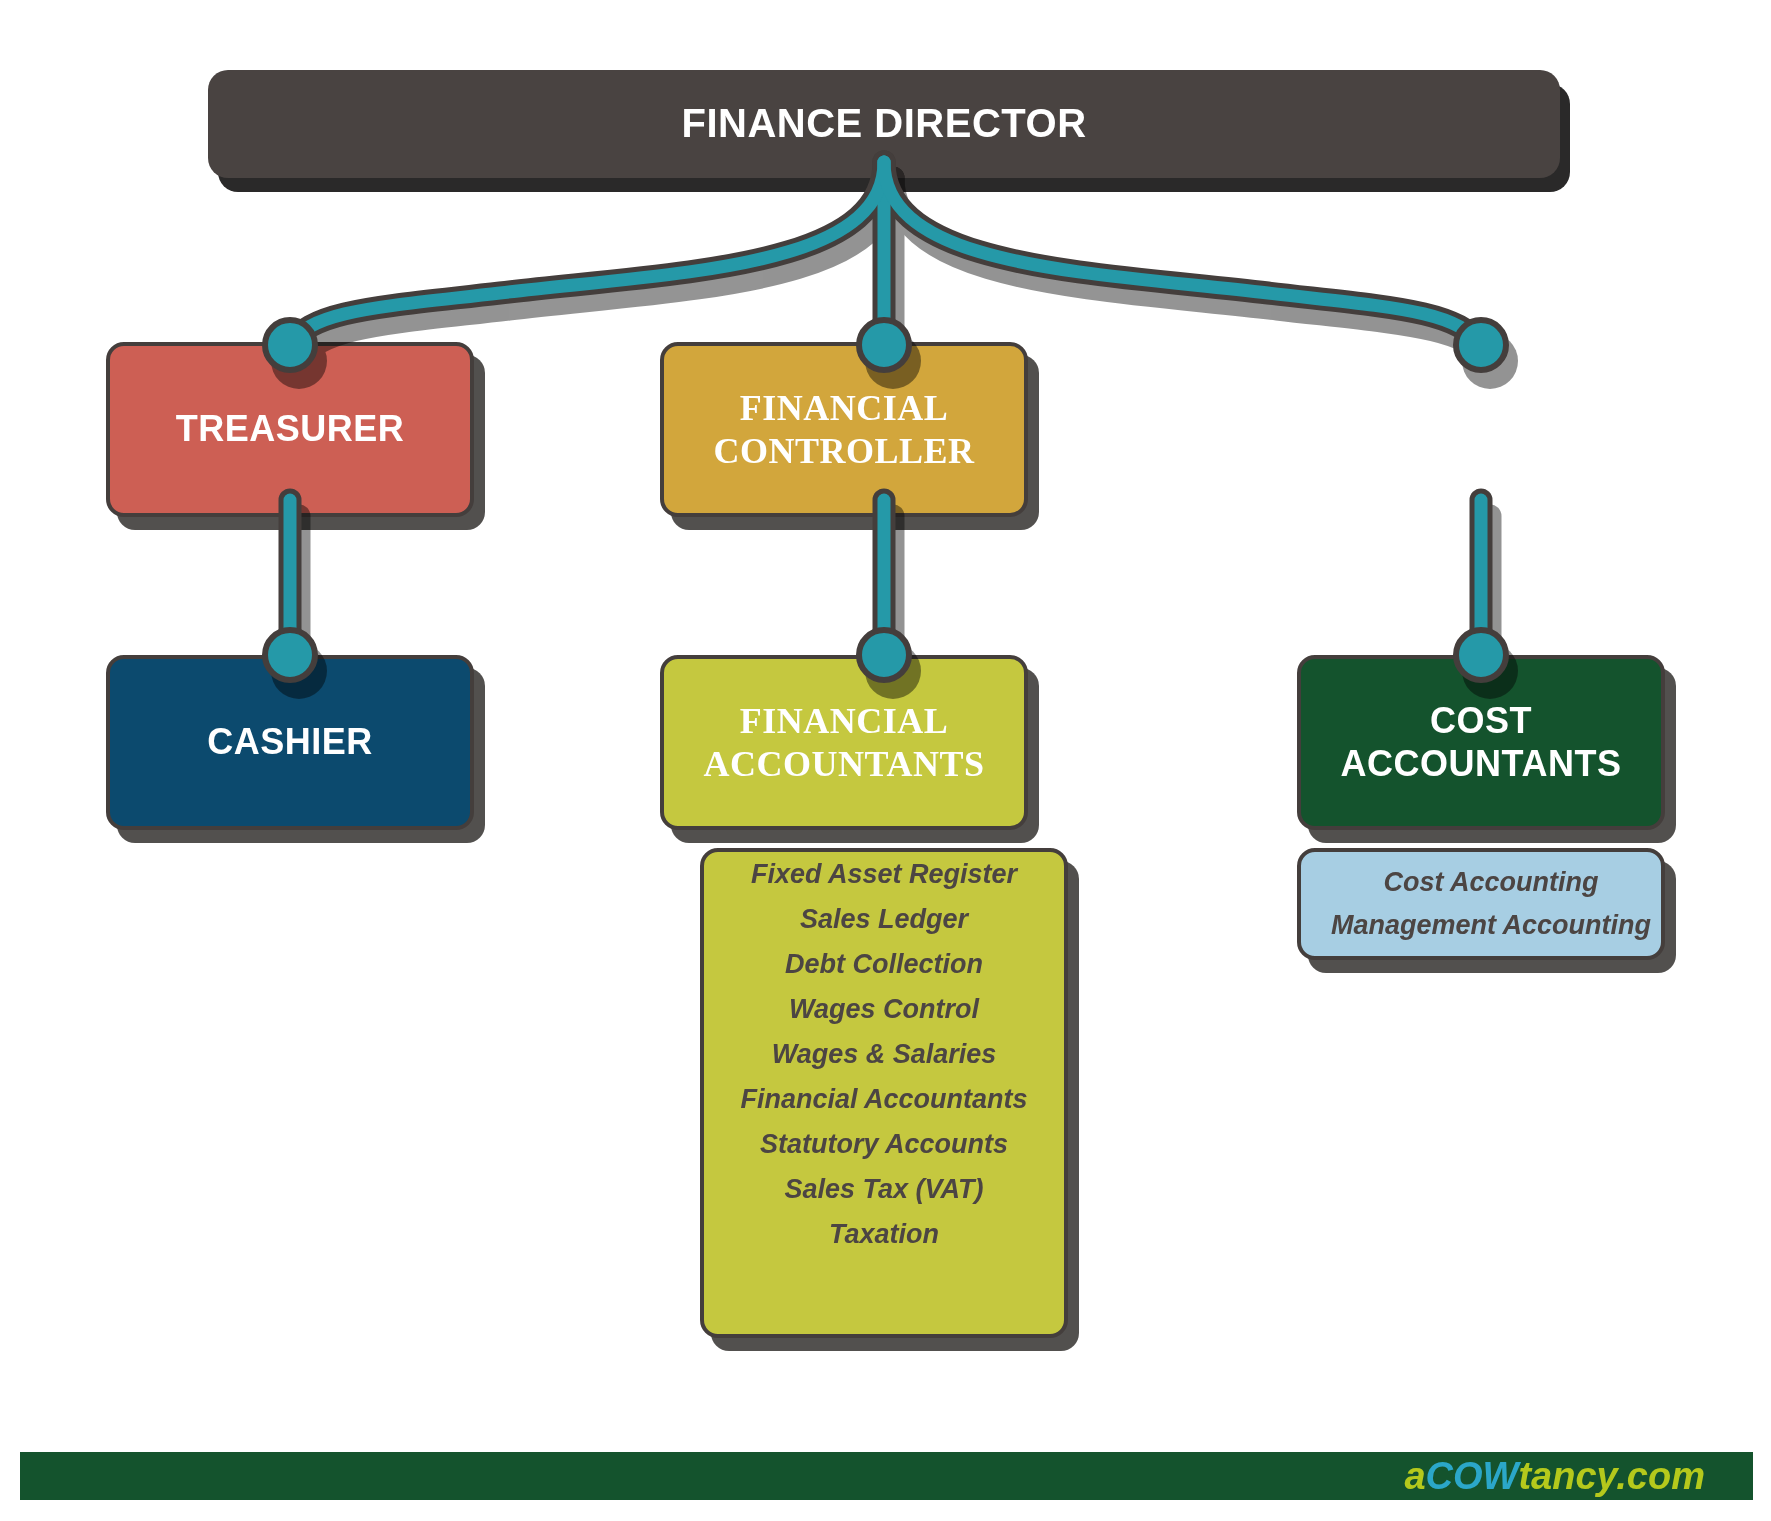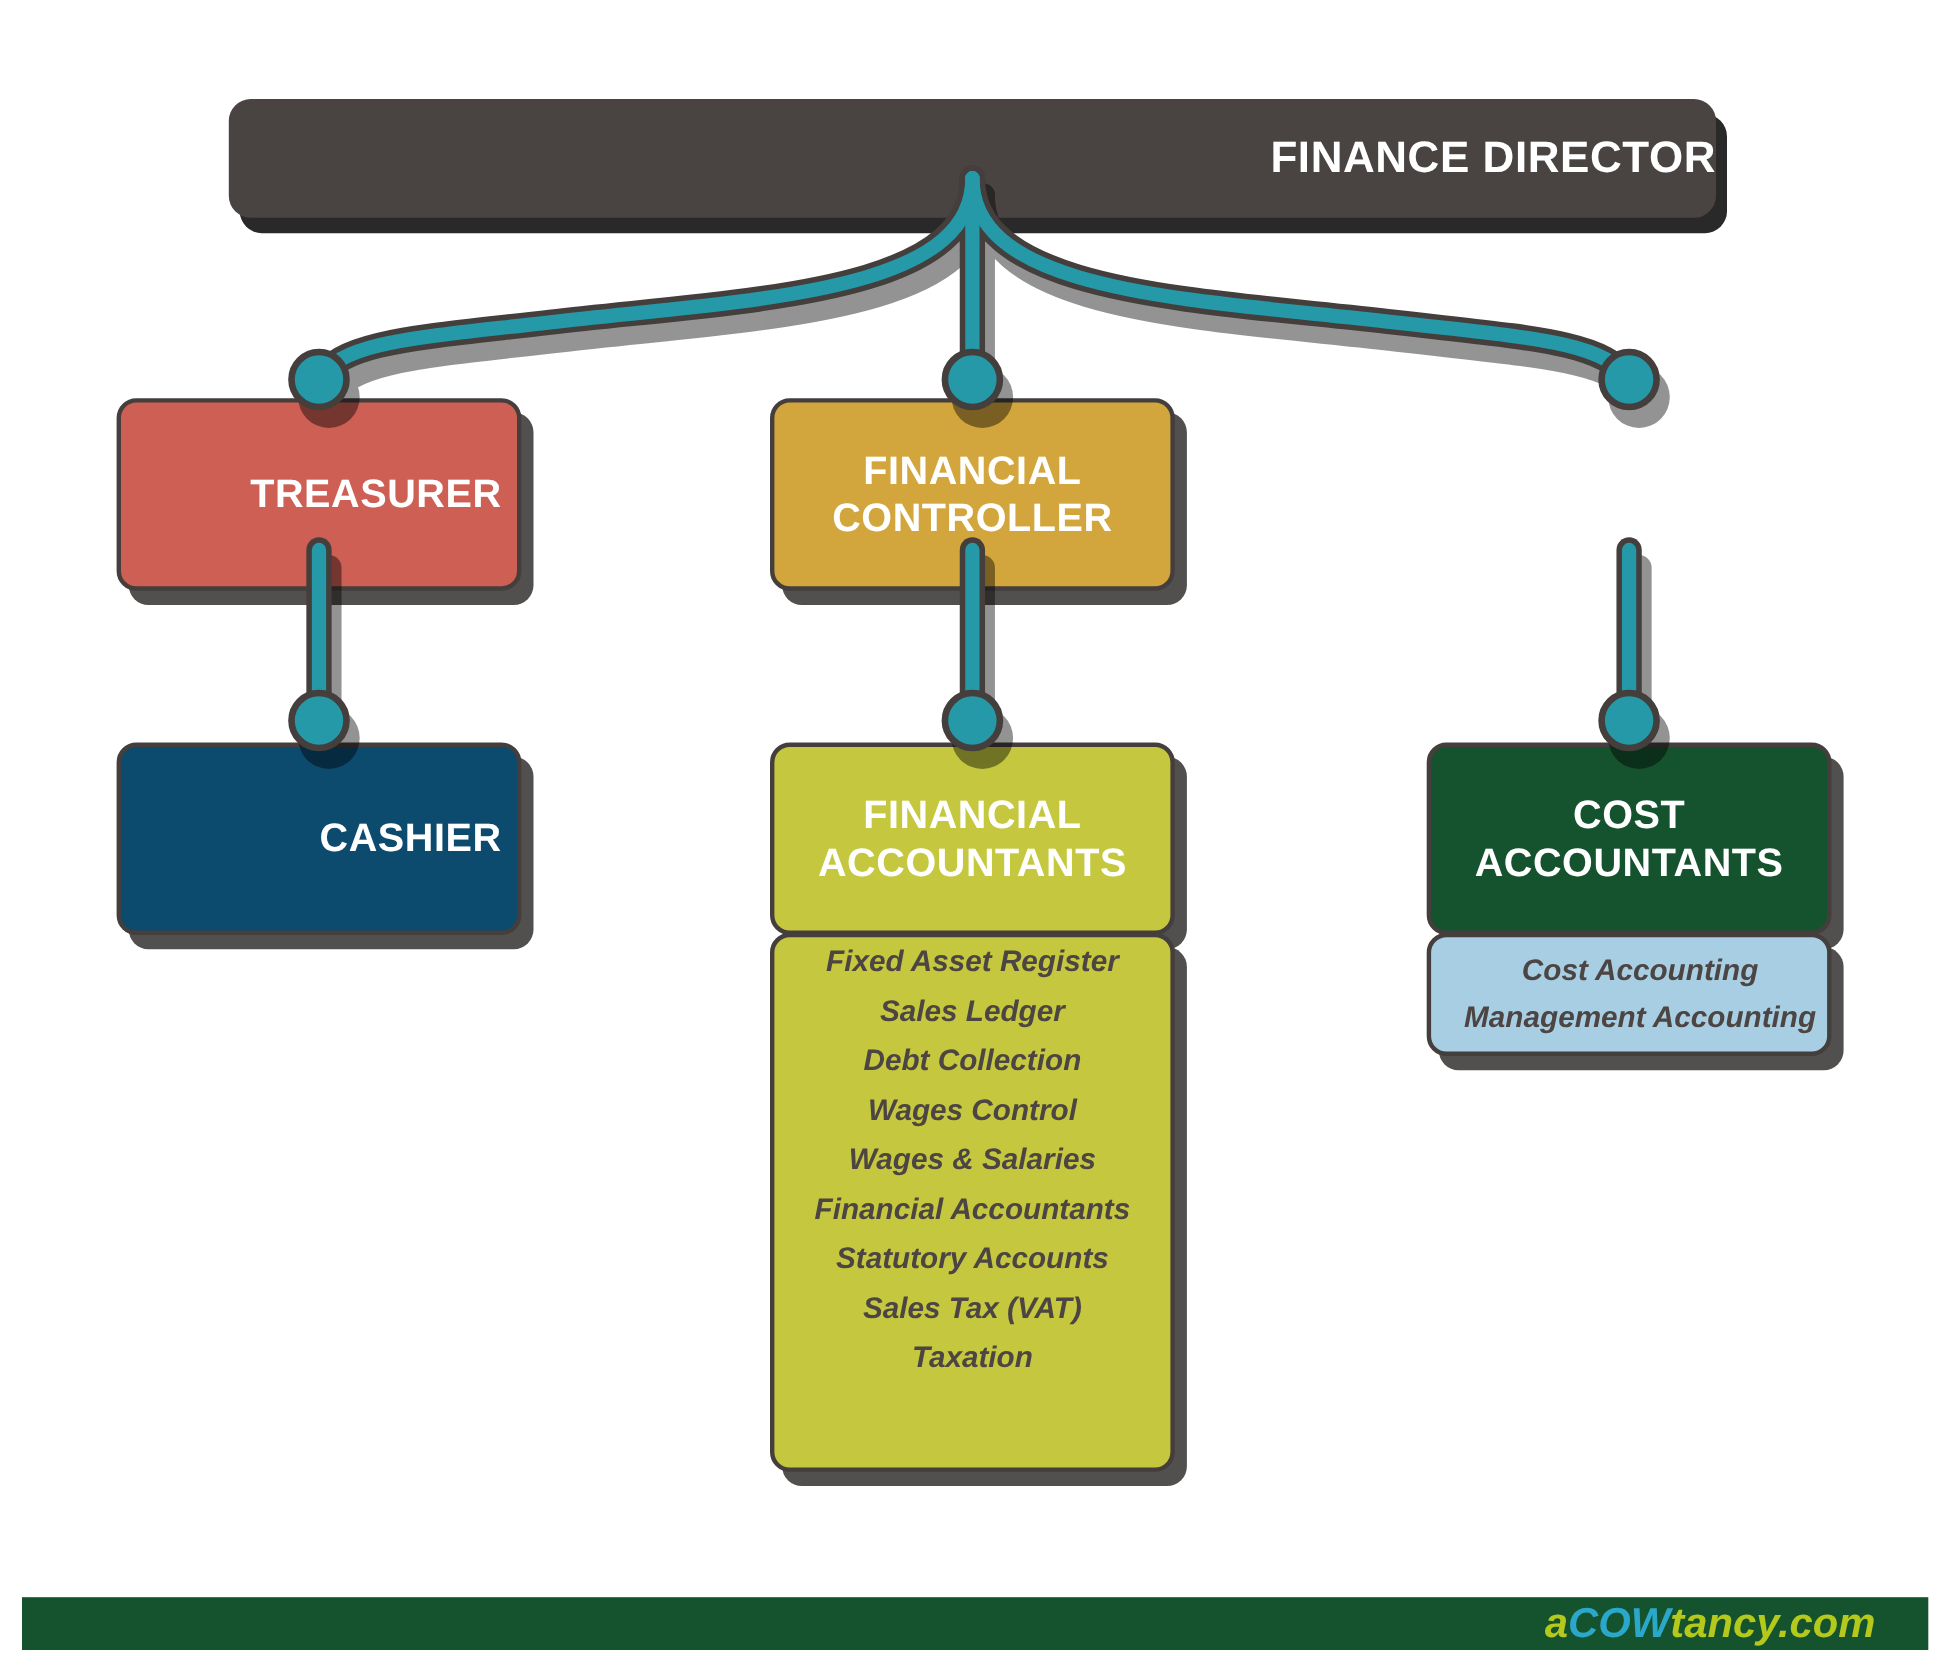--- a/index.html
+++ b/index.html
@@ -3,34 +3,34 @@
 <meta charset="utf-8">
 <style>
   html,body{margin:0;padding:0;background:#ffffff;}
   .page{
     position:relative;width:1771px;height:1521px;background:#ffffff;
     font-family:"Liberation Sans", sans-serif;overflow:hidden;
   }
   .node{
     position:absolute;box-sizing:border-box;
     border:4px solid #443e3c;border-radius:18px;
-    display:flex;align-items:center;justify-content:flex-end;
+    display:flex;align-items:center;justify-content:center;
     text-align:center;color:#ffffff;font-weight:bold;
     box-shadow:11px 13px 0 rgba(15,12,10,0.72);
-    z-index:1;letter-spacing:0.5px;line-height:1.18;margin-top:20px;
+    z-index:1;letter-spacing:0.5px;line-height:1.18;
   }
   .director{
     left:208px;top:70px;width:1352px;height:108px;
     background:#494341;border:none;border-radius:20px;
     font-size:40px;box-shadow:10px 14px 0 rgba(5,4,3,0.85);
   }
   .row1{top:342px;width:368px;height:175px;font-size:36px;padding:0 14px;}
   .row2{top:655px;width:368px;height:175px;font-size:36px;padding:0 14px;}
   .col-left{left:106px;}
-  .col-mid{left:700px;}
+  .col-mid{left:660px;font-family:Liberation Serif, serif;}
   .col-right{left:1297px;}
   .treasurer{background:#cd5f54;}
   .controller{background:#d2a63c;}
   .mgmt{background:#75b2ad;}
   .cashier{background:#0c4a6e;}
   .finacc{background:#c5c83f;}
   .costacc{background:#14532d;}
   .dutybox{
     position:absolute;box-sizing:border-box;left:700px;top:848px;
     width:368px;height:490px;background:#c5c83f;

